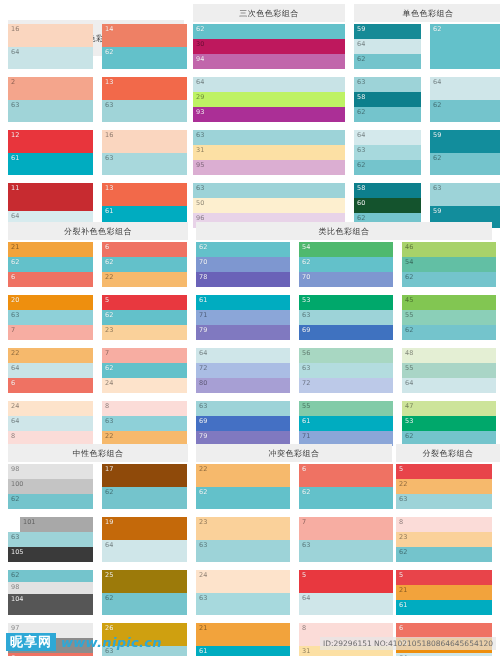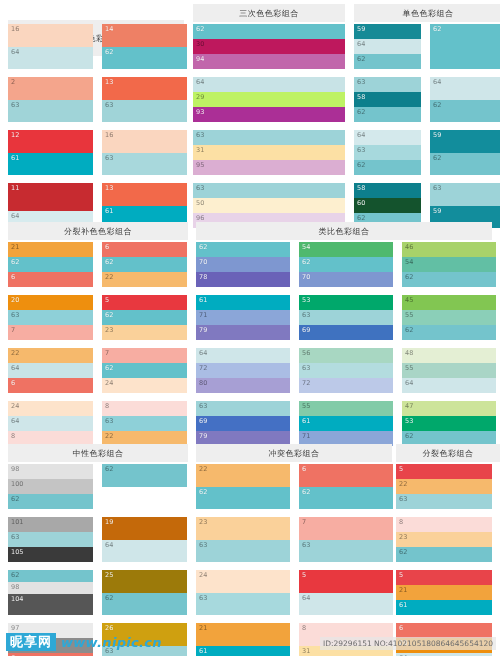--- a/index.html
+++ b/index.html
@@ -505,21 +505,21 @@
               <span class="num">98</span>
             </div>
             <div class="band dark-num" style="background: rgb(196, 196, 196); height: 15px;">
               <span class="num">100</span>
             </div>
             <div class="band dark-num" style="background: rgb(116, 196, 204); height: 15px;">
               <span class="num">62</span>
             </div>
           </div>
           <div class="card" style="width: 85px; height: 45px; margin-bottom: 8px;">
-            <div class="band dark-num" style="background: rgb(168, 168, 168); height: 15px;">
+            <div class="band dark-num" style="background: rgb(168, 168, 168); height: 15px; margin-left: 12px;">
               <span class="num">101</span>
             </div>
             <div class="band dark-num" style="background: rgb(157, 211, 216); height: 15px;">
               <span class="num">63</span>
             </div>
             <div class="band" style="background: rgb(58, 58, 58); height: 15px;">
               <span class="num">105</span>
             </div>
           </div>
           <div class="card" style="width: 85px; height: 45px; margin-bottom: 8px;">
@@ -540,20 +540,23 @@
             <div class="band dark-num" style="background: rgb(140, 140, 140); height: 15px;">
               <span class="num">102</span>
             </div>
             <div class="band" style="background: rgb(239, 114, 99); height: 15px;">
               <span class="num">6</span>
             </div>
           </div>
         </div>
         <div class="col" style="position: absolute; left: 102px; top: 24px; width: 85px;">
           <div class="card" style="width: 85px; height: 45px; margin-bottom: 8px;">
+            <div class="band" style="background: rgb(143, 74, 10); height: 22.5px;">
+              <span class="num">17</span>
+            </div>
             <div class="band dark-num" style="background: rgb(116, 196, 204); height: 22.5px;">
               <span class="num">62</span>
             </div>
           </div>
           <div class="card" style="width: 85px; height: 45px; margin-bottom: 8px;">
             <div class="band" style="background: rgb(196, 105, 10); height: 22.5px; padding-left: 48px;">
               <span class="num">19</span>
             </div>
             <div class="band dark-num" style="background: rgb(207, 230, 233); height: 22.5px;">
               <span class="num">64</span>

